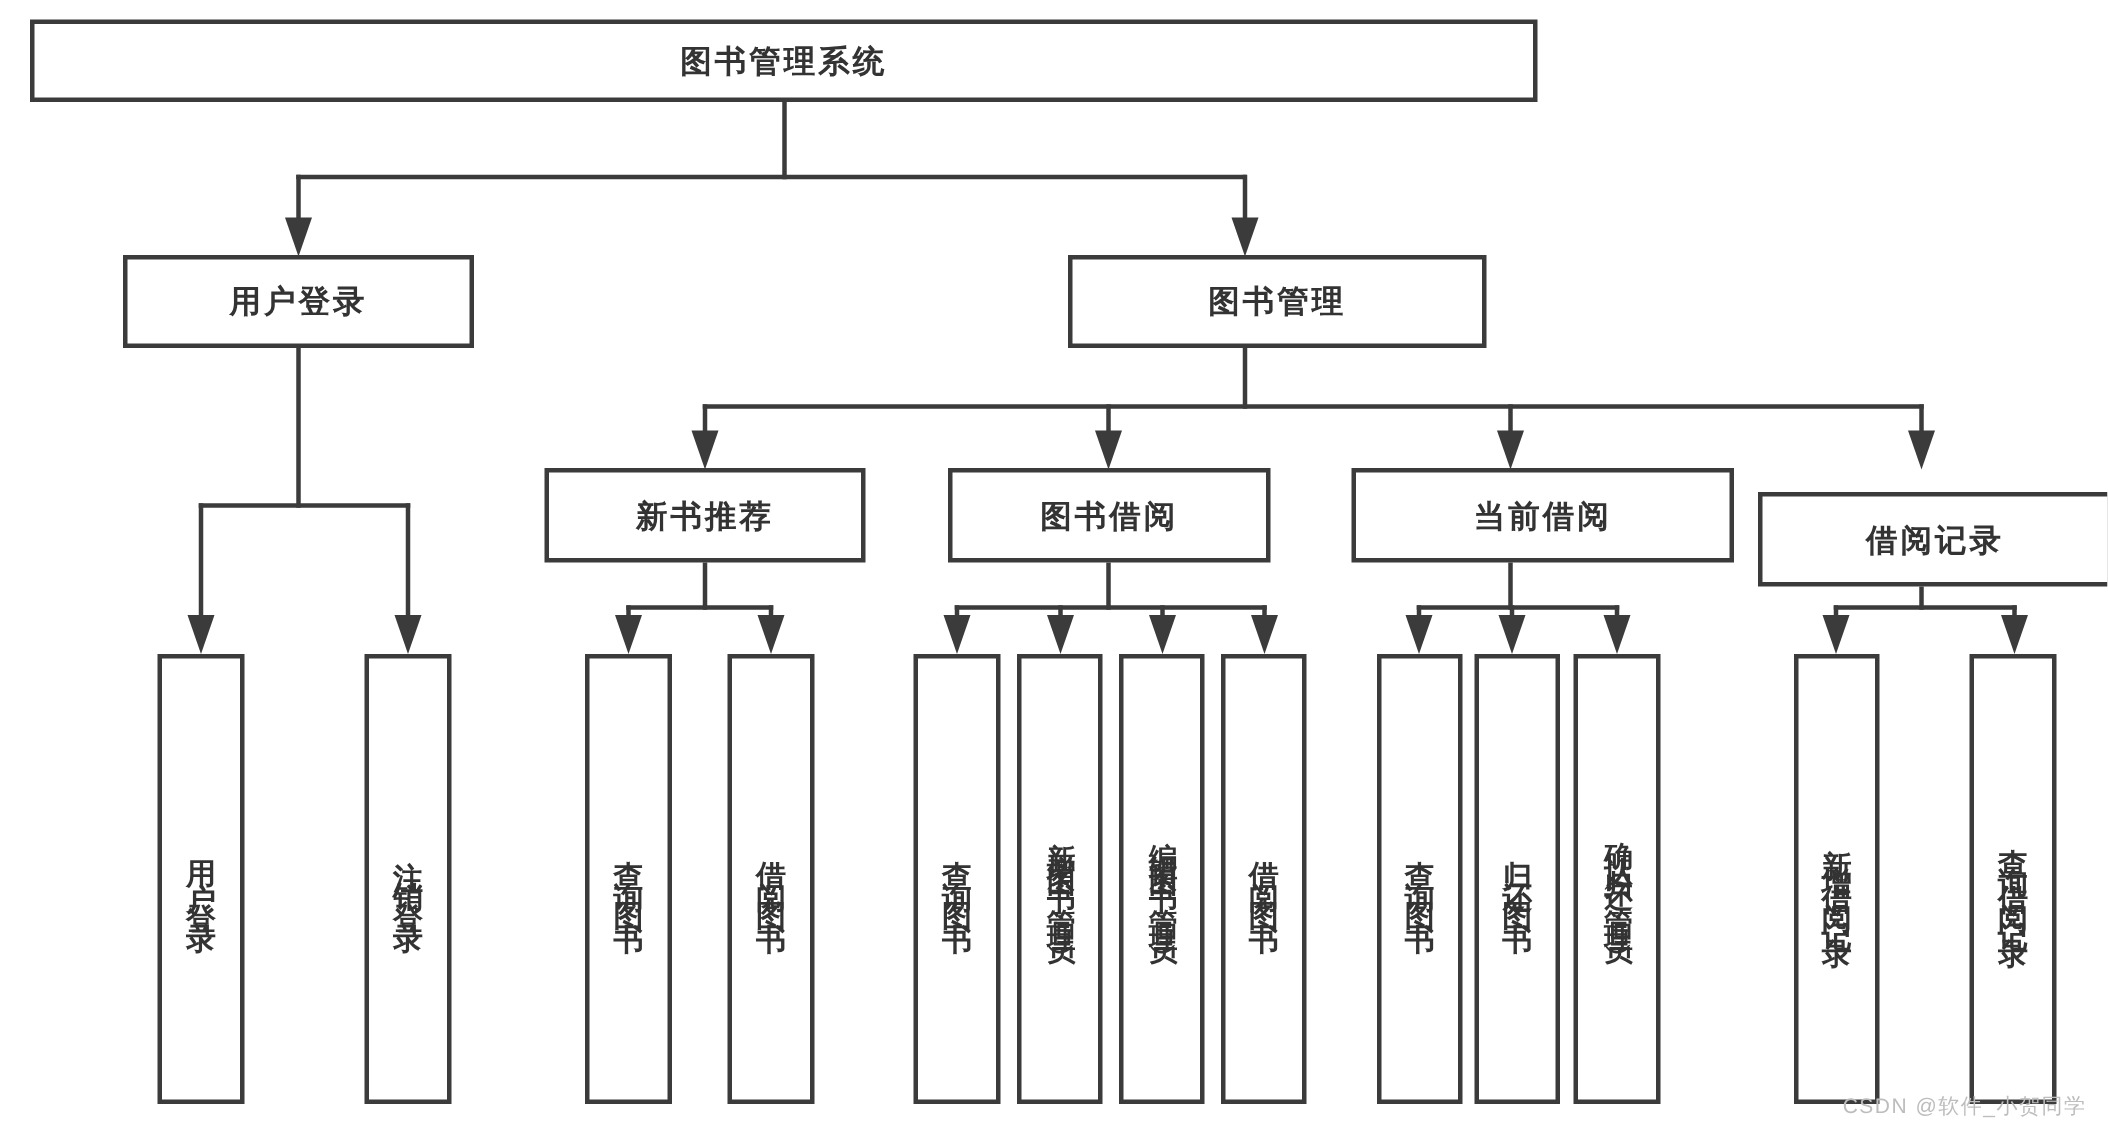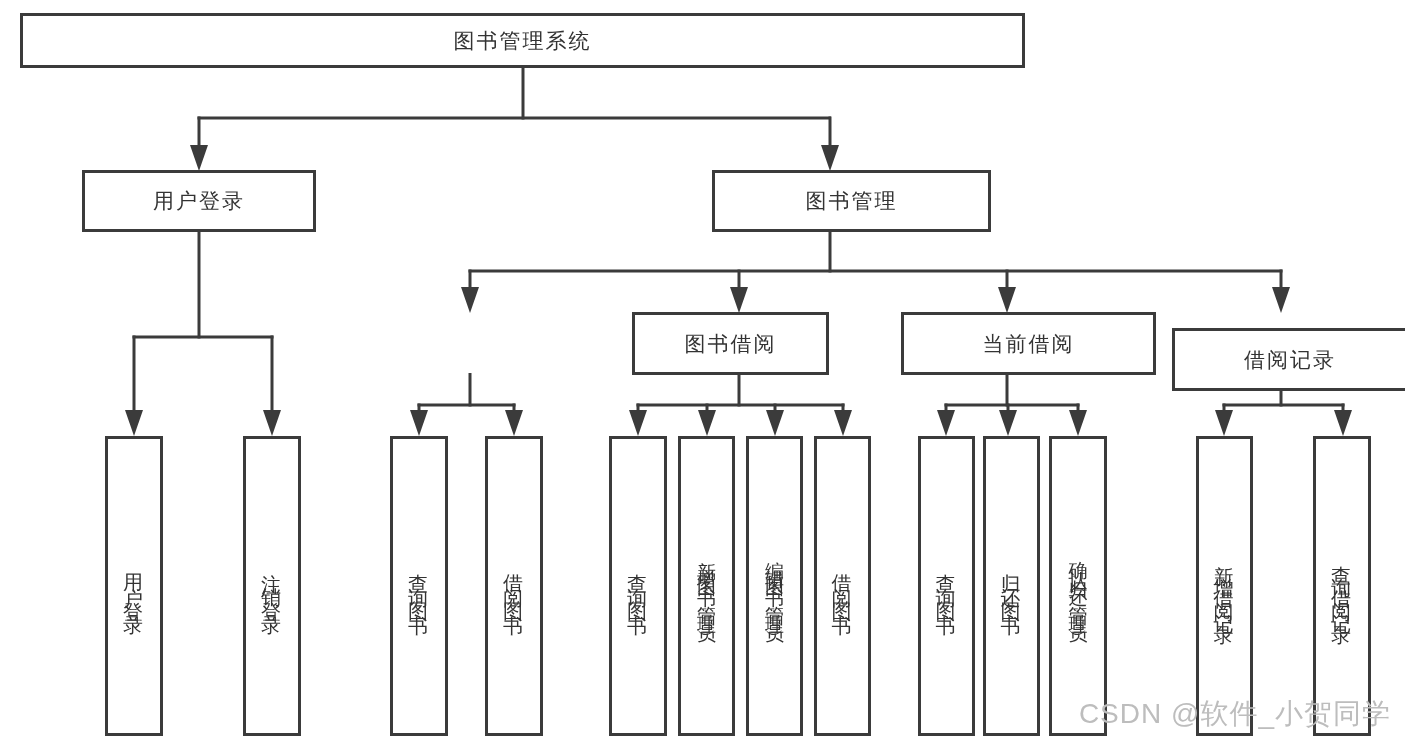--- a/index.html
+++ b/index.html
@@ -13,32 +13,32 @@
   html,body{margin:0;padding:0;background:var(--bg);}
   body{font-family:"Liberation Sans","DejaVu Sans",sans-serif;}
   .stage{position:relative;width:1405px;height:747px;background:var(--bg);overflow:hidden;}
   .wires{position:absolute;left:0;top:0;z-index:0;}
   .cl{stroke:var(--line);stroke-width:3;fill:none;}
   .ah{fill:var(--line);stroke:none;}
   .box{
     position:absolute;box-sizing:border-box;z-index:1;
     border:3px solid var(--box-border);background:var(--box-fill);
     display:flex;align-items:center;justify-content:center;
-    color:var(--text);font-size:21px;letter-spacing:2px;white-space:nowrap;
+    color:var(--text);font-size:21px;letter-spacing:2px;white-space:nowrap;font-weight:bold;
   }
   .v{
     writing-mode:vertical-rl;text-orientation:mixed;
     font-size:20px;letter-spacing:14px;white-space:normal;
     overflow:hidden;
   }
   .v.tight{font-size:19px;letter-spacing:9px;}
   .v.mid{letter-spacing:12px;}
   .watermark{
-    position:absolute;right:14px;bottom:14px;z-index:3;
-    color:var(--watermark);font-size:28px;letter-spacing:1px;
+    position:absolute;right:14px;bottom:0;z-index:3;
+    color:var(--watermark);font-size:14px;letter-spacing:1px;
   }
 </style>
 </head>
 <body>
 
 <div class="stage">
 
   <svg class="wires" width="1405" height="747" viewBox="0 0 1405 747">
 
     <line class="cl" x1="523" y1="66" x2="523" y2="119.5"></line>
@@ -99,21 +99,22 @@
     <polygon class="ah" points="1215,410 1233,410 1224,436"></polygon>
     <line class="cl" x1="1343" y1="403.5" x2="1343" y2="414"></line>
     <polygon class="ah" points="1334,410 1352,410 1343,436"></polygon>
   </svg>
 
   <div class="box" style="left:20px;top:13px;width:1005px;height:55px">图书管理系统</div>
 
   <div class="box" style="left:82px;top:170px;width:234px;height:62px">用户登录</div>
   <div class="box" style="left:712px;top:170px;width:279px;height:62px">图书管理</div>
 
-  <div class="box" style="left:632px;top:312px;width:197px;height:63px">图书借阅</div>
+  <div class="box" style="left:363px;top:312px;width:214px;height:63px">新书推荐</div>
+  <div class="box" style="left:632px;top:312px;width:215px;height:63px">图书借阅</div>
   <div class="box" style="left:901px;top:312px;width:255px;height:63px">当前借阅</div>
   <div class="box" style="left:1172px;top:328px;width:236px;height:63px">借阅记录</div>
 
   <div class="box v" style="left:105px;top:436px;width:58px;height:300px">用户登录</div>
   <div class="box v" style="left:243px;top:436px;width:58px;height:300px">注销登录</div>
 
   <div class="box v" style="left:390px;top:436px;width:58px;height:300px">查询图书</div>
   <div class="box v" style="left:485px;top:436px;width:58px;height:300px">借阅图书</div>
 
   <div class="box v" style="left:609px;top:436px;width:58px;height:300px">查询图书</div>

